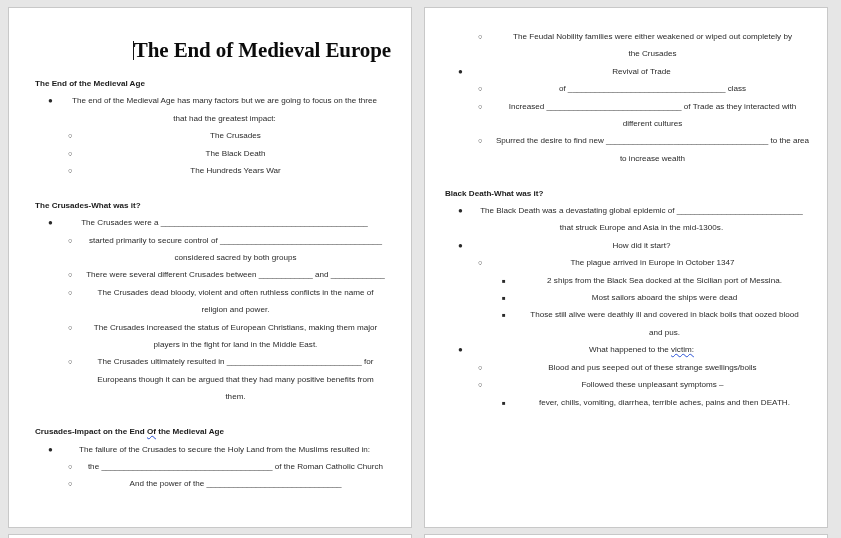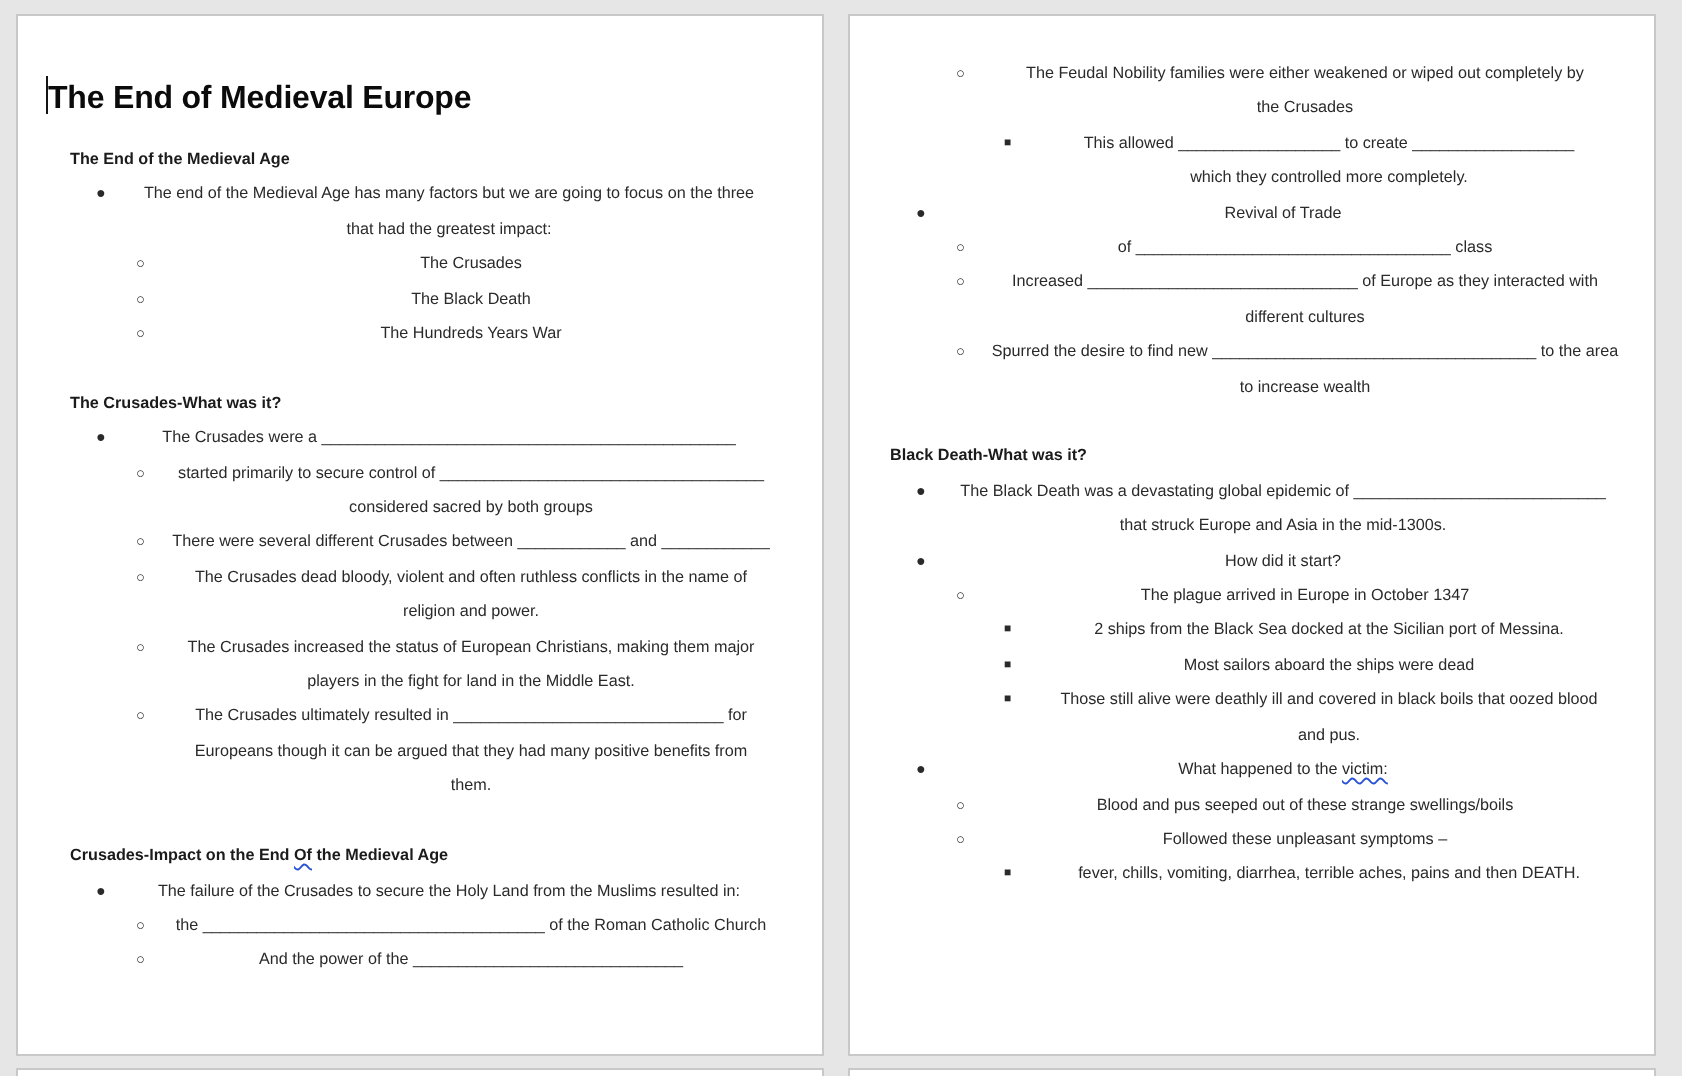--- a/index.html
+++ b/index.html
@@ -30,24 +30,24 @@
   .page-next-right { left: 424px; top: 534px; width: 404px; height: 60px; }
 
   .page-body {
     position: relative;
     padding: 0;
     width: 100%;
     height: 100%;
   }
 
   .doc-title {
-    font-family: Liberation Sans, sans-serif;
+    font-family: Liberation Serif, serif;
     font-weight: bold;
-    font-size: 16px;
-    text-align: left;
+    font-size: 21px;
+    text-align: right;
     color: #0b0b0b;
     margin: 30px 0 0 0;
     padding: 0 20px 0 14px;
     letter-spacing: -0.1px;
     position: relative;
   }
   .caret {
     display: inline-block;
     width: 1px;
     height: 19px;
@@ -188,36 +188,31 @@
 
   <div class="page page-right">
     <div class="page-body">
       <div class="top-gap"></div>
       <div class="content content-right" id="right-content">
           <div class="li lvl2">
             <span class="bullet">○</span>
             <span class="txt">The Feudal Nobility families were either weakened or wiped out completely by</span>
             <span class="txt">the Crusades</span>
           </div>
-          <div class="li lvl3">
-            <span class="bullet">■</span>
-            <span class="txt">This allowed __________________ to create __________________</span>
-            <span class="txt">which they controlled more completely.</span>
-          </div>
           <div class="li lvl1">
             <span class="bullet">●</span>
             <span class="txt">Revival of Trade</span>
           </div>
           <div class="li lvl2">
             <span class="bullet">○</span>
             <span class="txt">of ___________________________________ class</span>
           </div>
           <div class="li lvl2">
             <span class="bullet">○</span>
-            <span class="txt">Increased ______________________________ of Europe as they interacted with</span>
+            <span class="txt">Increased ______________________________ of Trade as they interacted with</span>
             <span class="txt">different cultures</span>
           </div>
           <div class="li lvl2">
             <span class="bullet">○</span>
             <span class="txt">Spurred the desire to find new ____________________________________ to the area</span>
             <span class="txt">to increase wealth</span>
           </div>
           <div class="spacer"></div>
           <div class="heading">Black Death-What was it?</div>
           <div class="li lvl1">

